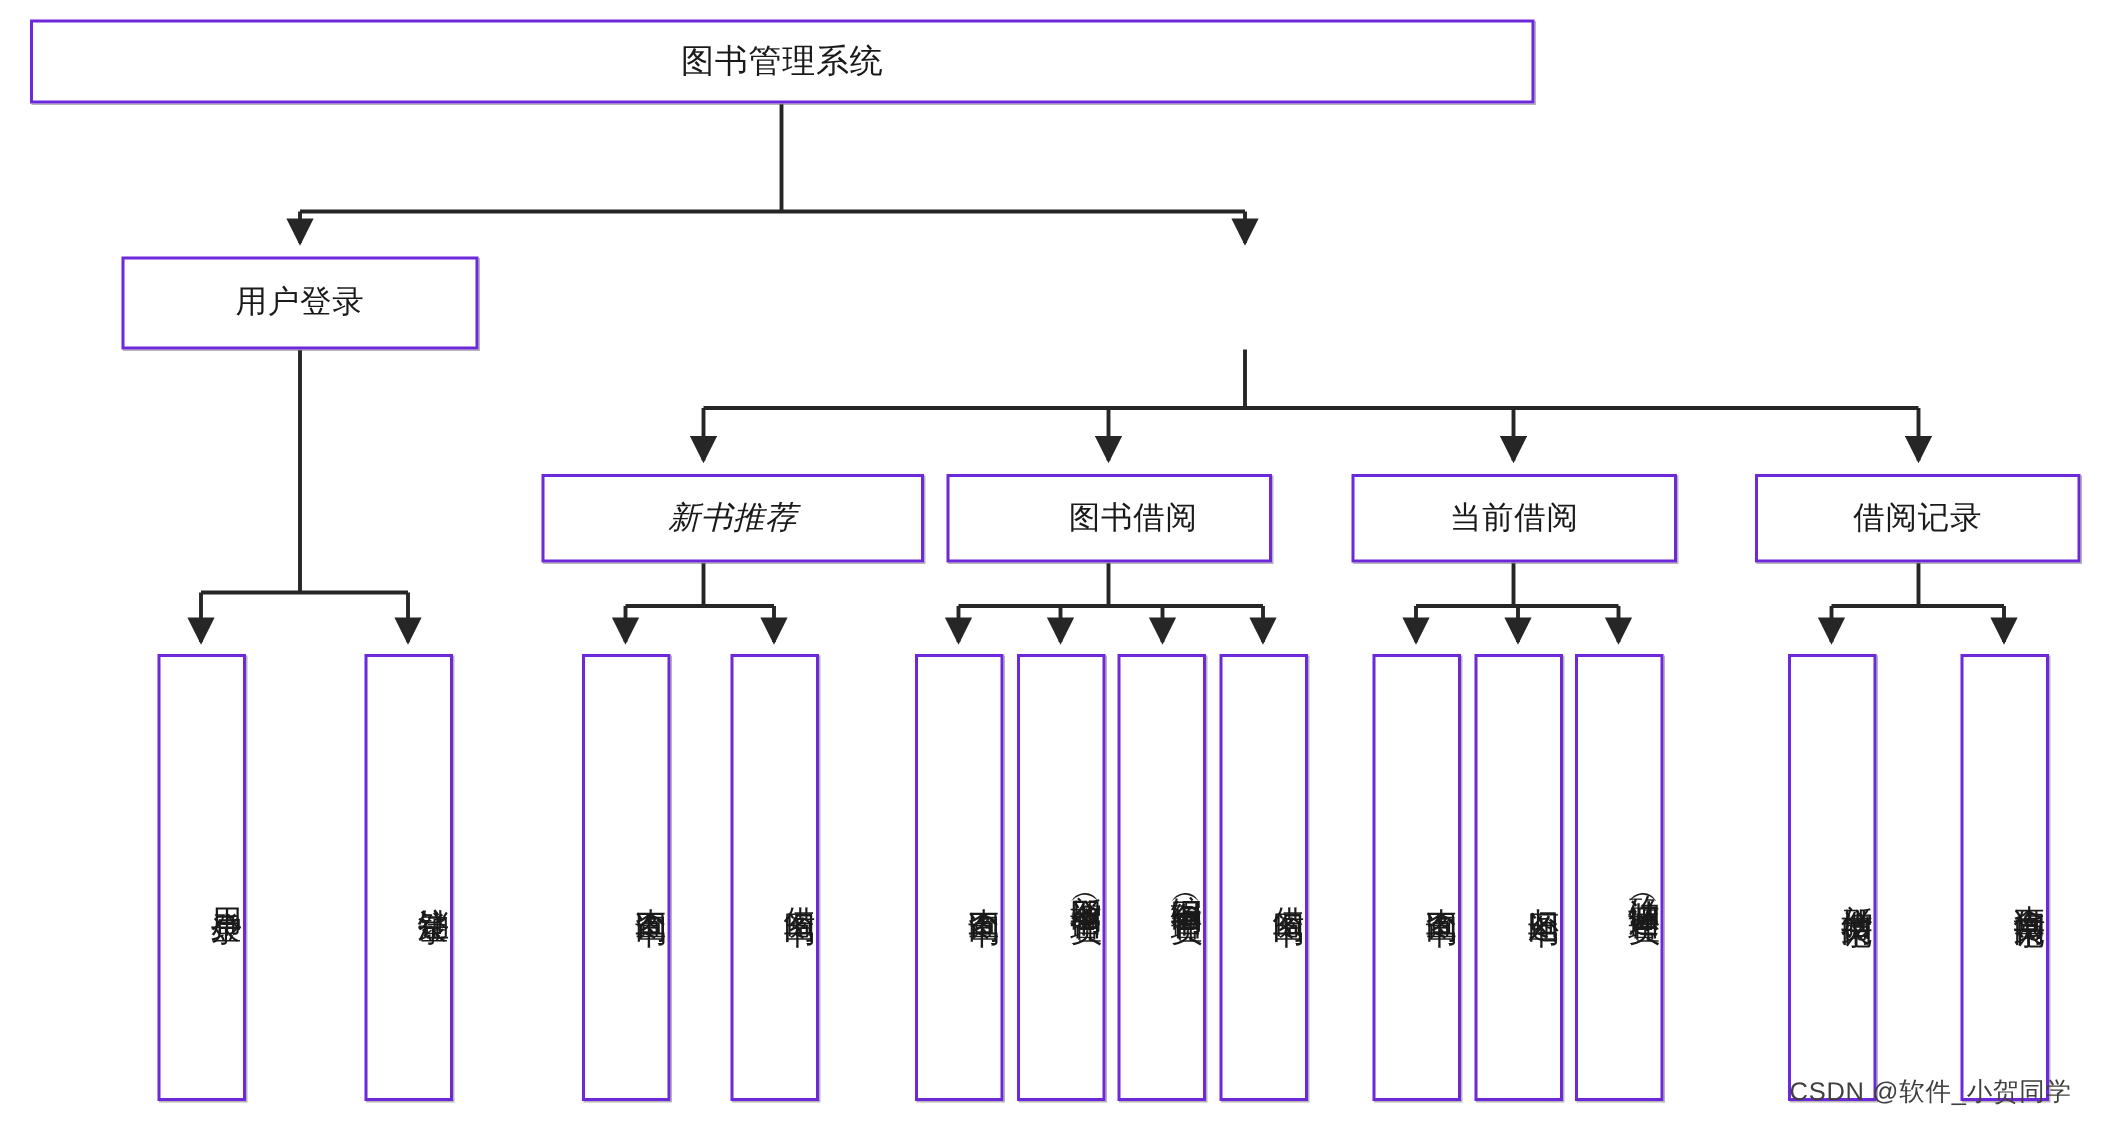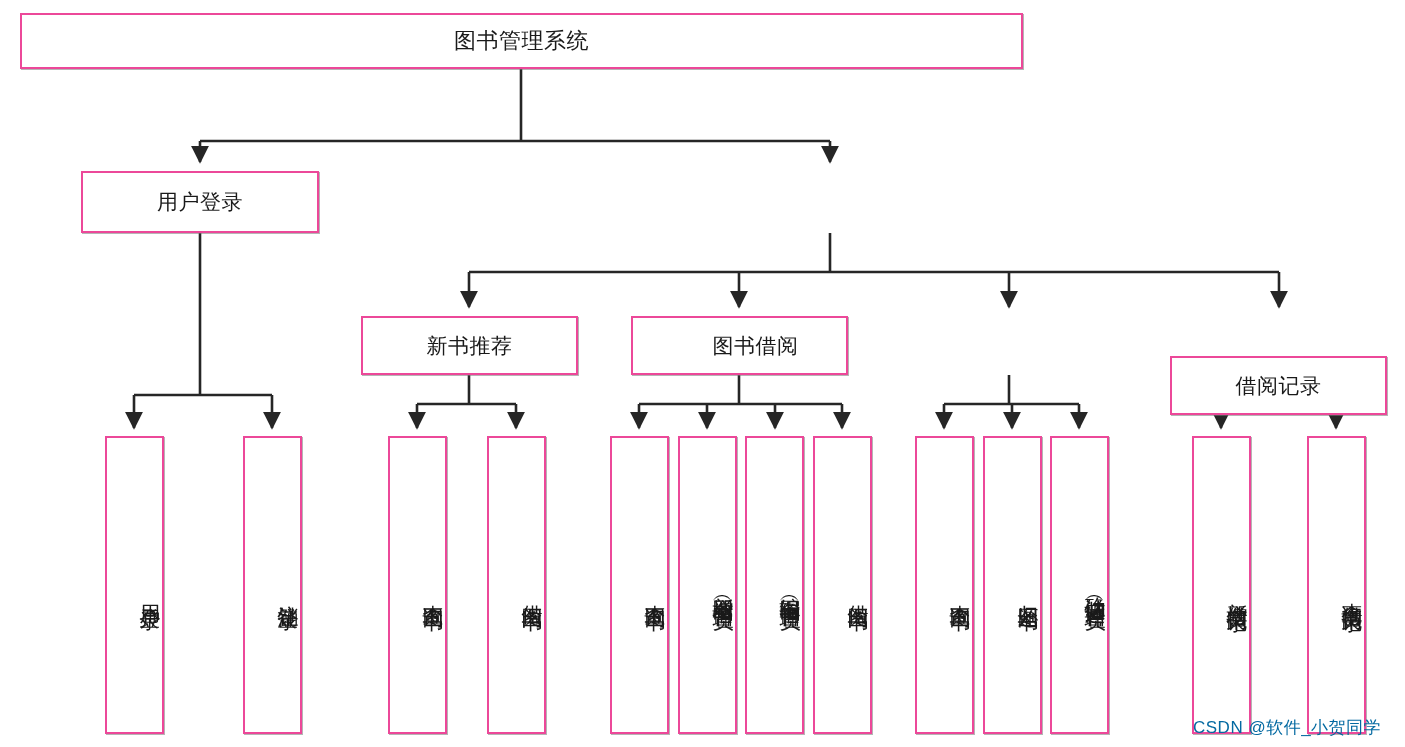--- a/index.html
+++ b/index.html
@@ -21,21 +21,21 @@
     position: absolute;
     left: 0;
     top: 0;
     width: 1405px;
     height: 747px;
   }
   .node {
     position: absolute;
     box-sizing: border-box;
     background: #ffffff;
-    border: 2px solid #ec4899;
+    border: 2px solid #6d28d9;
     box-shadow: 1px 1px 0 0 rgba(120,120,120,0.55);
     display: flex;
     align-items: center;
     justify-content: center;
     color: #1a1a1a;
     letter-spacing: 0.5px;
   }
   .node-h {
     font-size: 21px;
     line-height: 1.1;
@@ -53,21 +53,21 @@
     justify-content: center;
     padding-top: 14px;
     letter-spacing: 2px;
   }
   .node-v.tall {
     padding-top: 8px;
   }
   .watermark {
     position: absolute;
     font-size: 17px;
-    color: #0369a1;
+    color: #404040;
     white-space: nowrap;
     letter-spacing: 0.5px;
     pointer-events: none;
   }
 </style>
 </head>
 <body>
 
 <div id="canvas">
 
@@ -122,27 +122,30 @@
   </svg>
 
   <div class="node node-h node-root" style="left:20px; top:13px; width:1003px; height:56px;">
     <span>图书管理系统</span>
   </div>
 
   <div class="node node-h" style="left:81px; top:171px; width:238px; height:62px;">
     <span>用户登录</span>
   </div>
 
-  <div class="node node-h" style="left:361px; top:316px; width:217px; height:59px;">
+  <div class="node node-h" style="left:361px; top:316px; width:255px; height:59px;font-style:italic;">
     <span>新书推荐</span>
   </div>
   <div class="node node-h" style="left:631px; top:316px; width:217px; height:59px;padding-left:32px;">
     <span>图书借阅</span>
   </div>
-  <div class="node node-h" style="left:1170px; top:316px; width:217px; height:59px;margin-top:40px;">
+  <div class="node node-h" style="left:901px; top:316px; width:217px; height:59px;">
+    <span>当前借阅</span>
+  </div>
+  <div class="node node-h" style="left:1170px; top:316px; width:217px; height:59px;">
     <span>借阅记录</span>
   </div>
 
   <div class="node node-v" style="left:105px; top:436px; width:59px; height:298px;">
     <span>用户登录</span>
   </div>
   <div class="node node-v" style="left:243px; top:436px; width:59px; height:298px;">
     <span>注销登录</span>
   </div>
 

